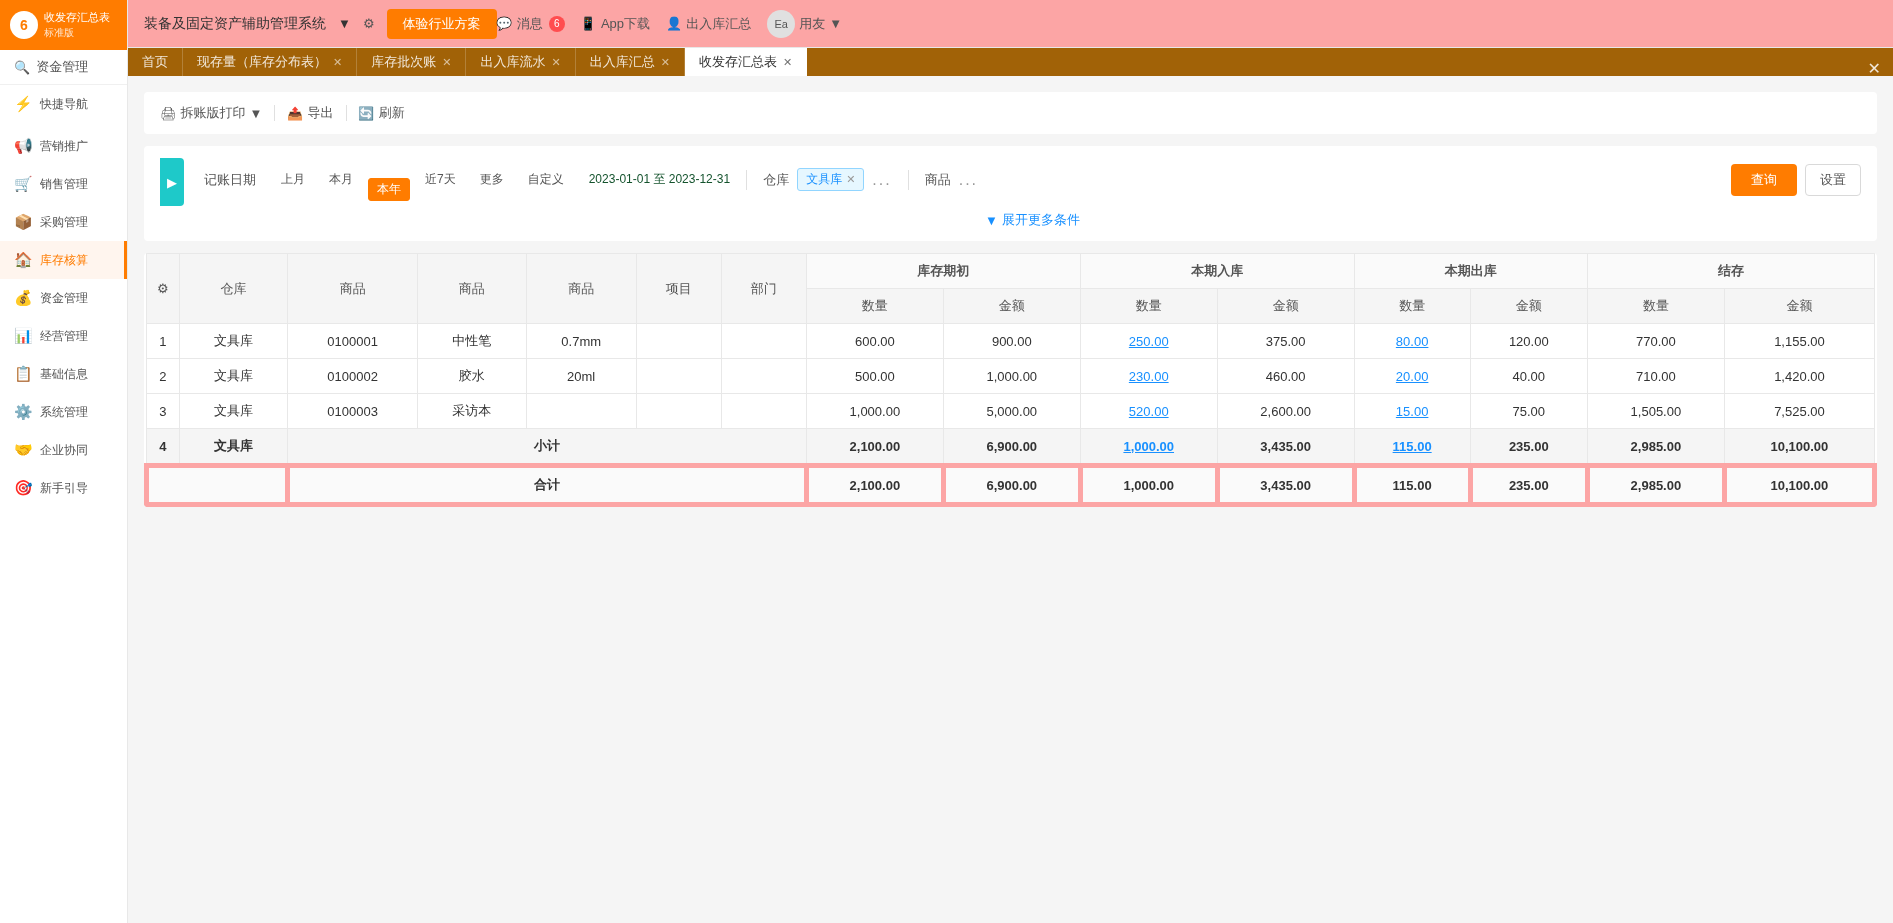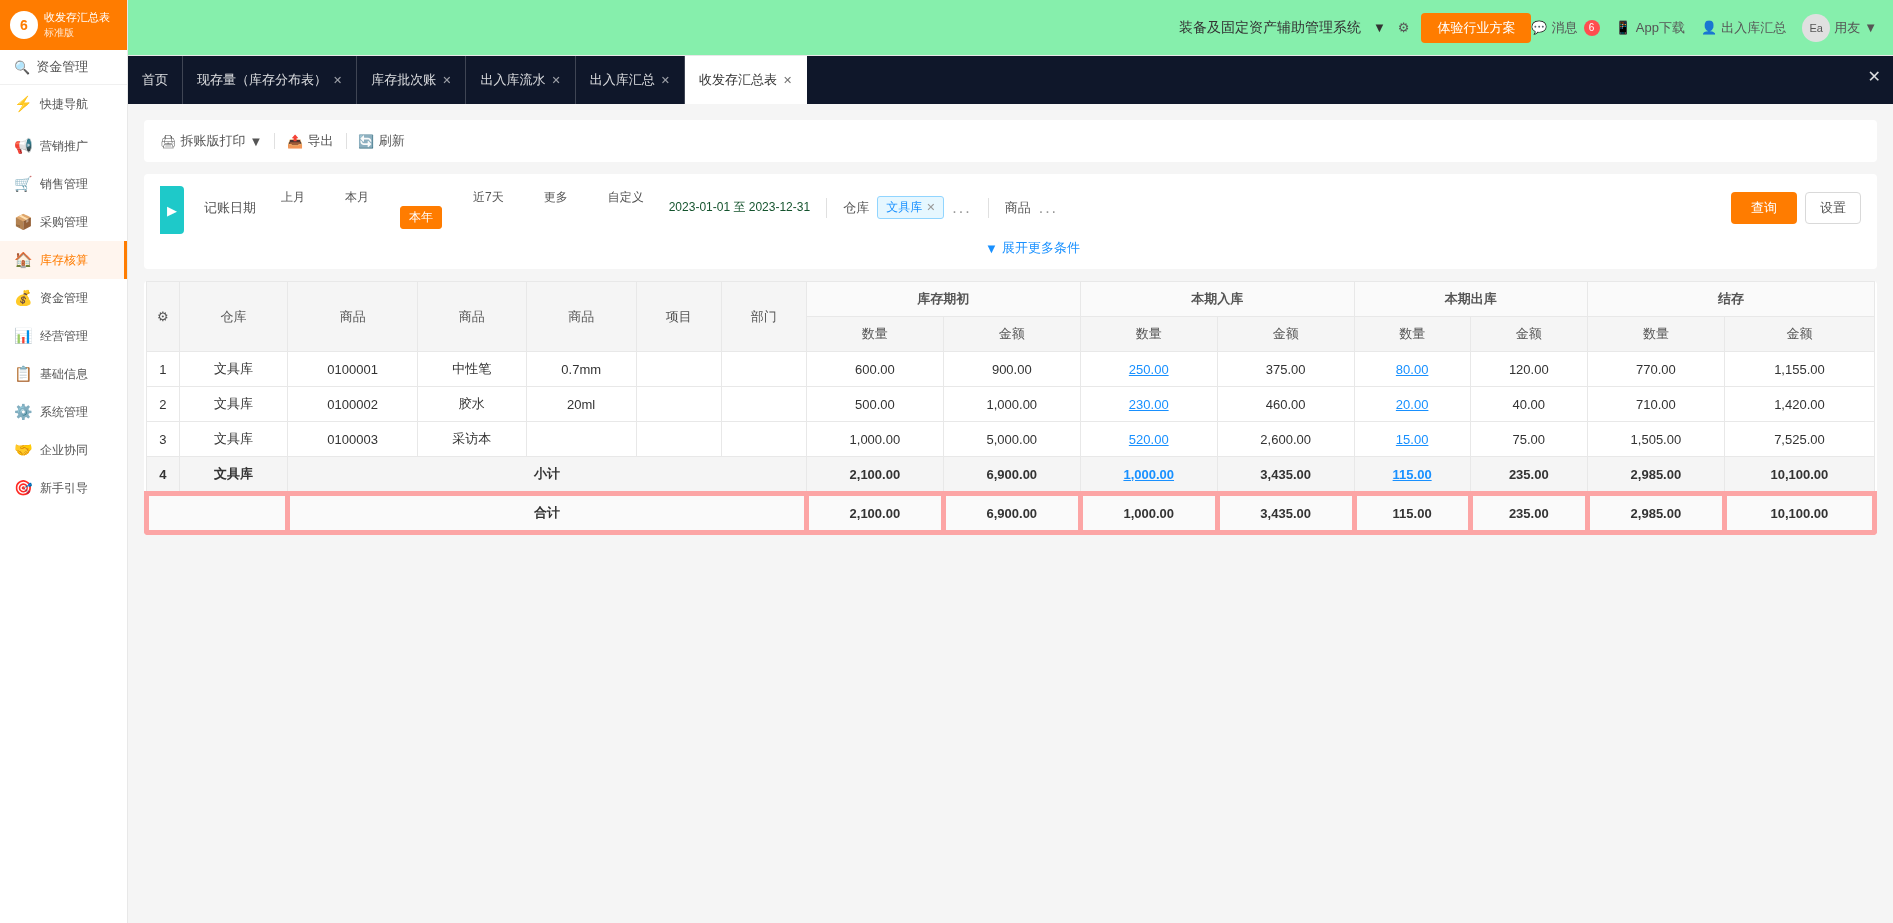--- a/index.html
+++ b/index.html
@@ -15,52 +15,52 @@
     .nav-item { display: flex; align-items: center; gap: 8px; padding: 10px 14px; cursor: pointer; color: #555; transition: background 0.2s; }
     .nav-item.active { background: #fff5ee; color: #ff7c00; border-right: 3px solid #ff7c00; }
     .nav-item-icon { font-size: 15px; width: 18px; text-align: center; }
     .nav-item-label { font-size: 12px; }
     .sidebar-search { display: flex; align-items: center; gap: 6px; padding: 8px 14px; color: #555; cursor: pointer; border-bottom: 1px solid #f0f0f0; }
 
     
     .main { flex: 1; display: flex; flex-direction: column; overflow: hidden; }
 
     
-    .topbar { height: 56px; background: #86efac; border-bottom: 1px solid #e8e8e8; display: flex; align-items: center; justify-content: flex-end; padding: 0 16px; flex-shrink: 0; }
+    .topbar { height: 48px; background: #fca5a5; border-bottom: 1px solid #e8e8e8; display: flex; align-items: center; justify-content: flex-start; padding: 0 16px; flex-shrink: 0; }
     .topbar-left { display: flex; align-items: center; gap: 12px; }
     .system-title { font-size: 14px; color: #333; }
     .topbar-dropdown { display: flex; align-items: center; gap: 4px; color: #333; cursor: pointer; }
     .topbar-btn-industry { background: #ff7c00; color: #fff; border: none; border-radius: 4px; padding: 6px 16px; font-size: 13px; cursor: pointer; }
     .topbar-right { display: flex; align-items: center; gap: 16px; color: #555; font-size: 13px; }
     .topbar-right-item { display: flex; align-items: center; gap: 4px; cursor: pointer; }
     .badge { background: #ff4d4f; color: #fff; border-radius: 50%; width: 16px; height: 16px; font-size: 10px; display: flex; align-items: center; justify-content: center; margin-left: 2px; }
     .avatar { width: 28px; height: 28px; background: #e0e0e0; border-radius: 50%; display: flex; align-items: center; justify-content: center; font-size: 11px; color: #555; }
 
     
-    .tabbar { height: 48px; background: #0f172a; display: flex; align-items: stretch; flex-shrink: 0; position: relative; }
+    .tabbar { height: 28px; background: #a16207; display: flex; align-items: stretch; flex-shrink: 0; position: relative; }
     .tab { display: flex; align-items: center; gap: 6px; padding: 0 14px; color: rgba(255,255,255,0.85); cursor: pointer; font-size: 13px; border-right: 1px solid rgba(255,255,255,0.2); white-space: nowrap; }
     .tab.active { background: #fff; color: #333; align-items: center; }
     .tab-close { font-size: 11px; opacity: 0.7; }
     .tab-x { position: absolute; right: 0; top: 0; height: 40px; display: flex; align-items: center; padding: 0 12px; color: rgba(255,255,255,0.85); cursor: pointer; font-size: 16px; }
 
     
     .content { flex: 1; overflow-y: auto; padding: 16px; background: #f5f5f5; }
     .page-header { background: #fff; padding: 12px 16px; margin-bottom: 12px; border-radius: 4px; display: flex; align-items: center; justify-content: space-between; }
     .page-title { font-size: 15px; font-weight: bold; color: #333; }
     .page-actions { display: flex; align-items: center; gap: 12px; }
     .btn-print { display: flex; align-items: center; gap: 4px; color: #555; cursor: pointer; font-size: 13px; }
     .btn-export { display: flex; align-items: center; gap: 4px; color: #555; cursor: pointer; font-size: 13px; }
     .btn-refresh { display: flex; align-items: center; gap: 4px; color: #555; cursor: pointer; font-size: 13px; }
     .divider-v { width: 1px; height: 16px; background: #e0e0e0; }
 
     
     .filter-bar { background: #fff; padding: 12px 16px; margin-bottom: 12px; border-radius: 4px; }
     .filter-row { display: flex; align-items: center; gap: 16px; flex-wrap: wrap; }
     .filter-label { color: #555; font-size: 13px; white-space: nowrap; }
-    .date-shortcuts { display: flex; gap: 22px; }
+    .date-shortcuts { display: flex; align-items: center; gap: 6px; }
     .date-btn { padding: 2px 8px; border-radius: 3px; cursor: pointer; color: #555; font-size: 12px; border: 1px solid transparent; }
     .date-btn.active { background: #ff7c00; color: #fff; border-color: #ff7c00; margin-top: 20px; }
     .date-range { color: #14532d; font-size: 12px; white-space: nowrap; }
     .filter-separator { width: 1px; height: 20px; background: #e0e0e0; }
     .filter-warehouse { display: flex; align-items: center; gap: 8px; }
     .warehouse-tag { background: #e6f7ff; border: 1px solid #91d5ff; color: #1890ff; padding: 2px 8px; border-radius: 3px; font-size: 12px; display: flex; align-items: center; gap: 4px; }
     .tag-close { cursor: pointer; color: #999; font-size: 11px; }
     .more-dots { color: #999; cursor: pointer; font-size: 16px; letter-spacing: 2px; }
     .filter-goods { display: flex; align-items: center; gap: 8px; }
     .btn-expand { display: flex; align-items: center; gap: 4px; color: #1890ff; cursor: pointer; font-size: 13px; margin: 0 auto; }

